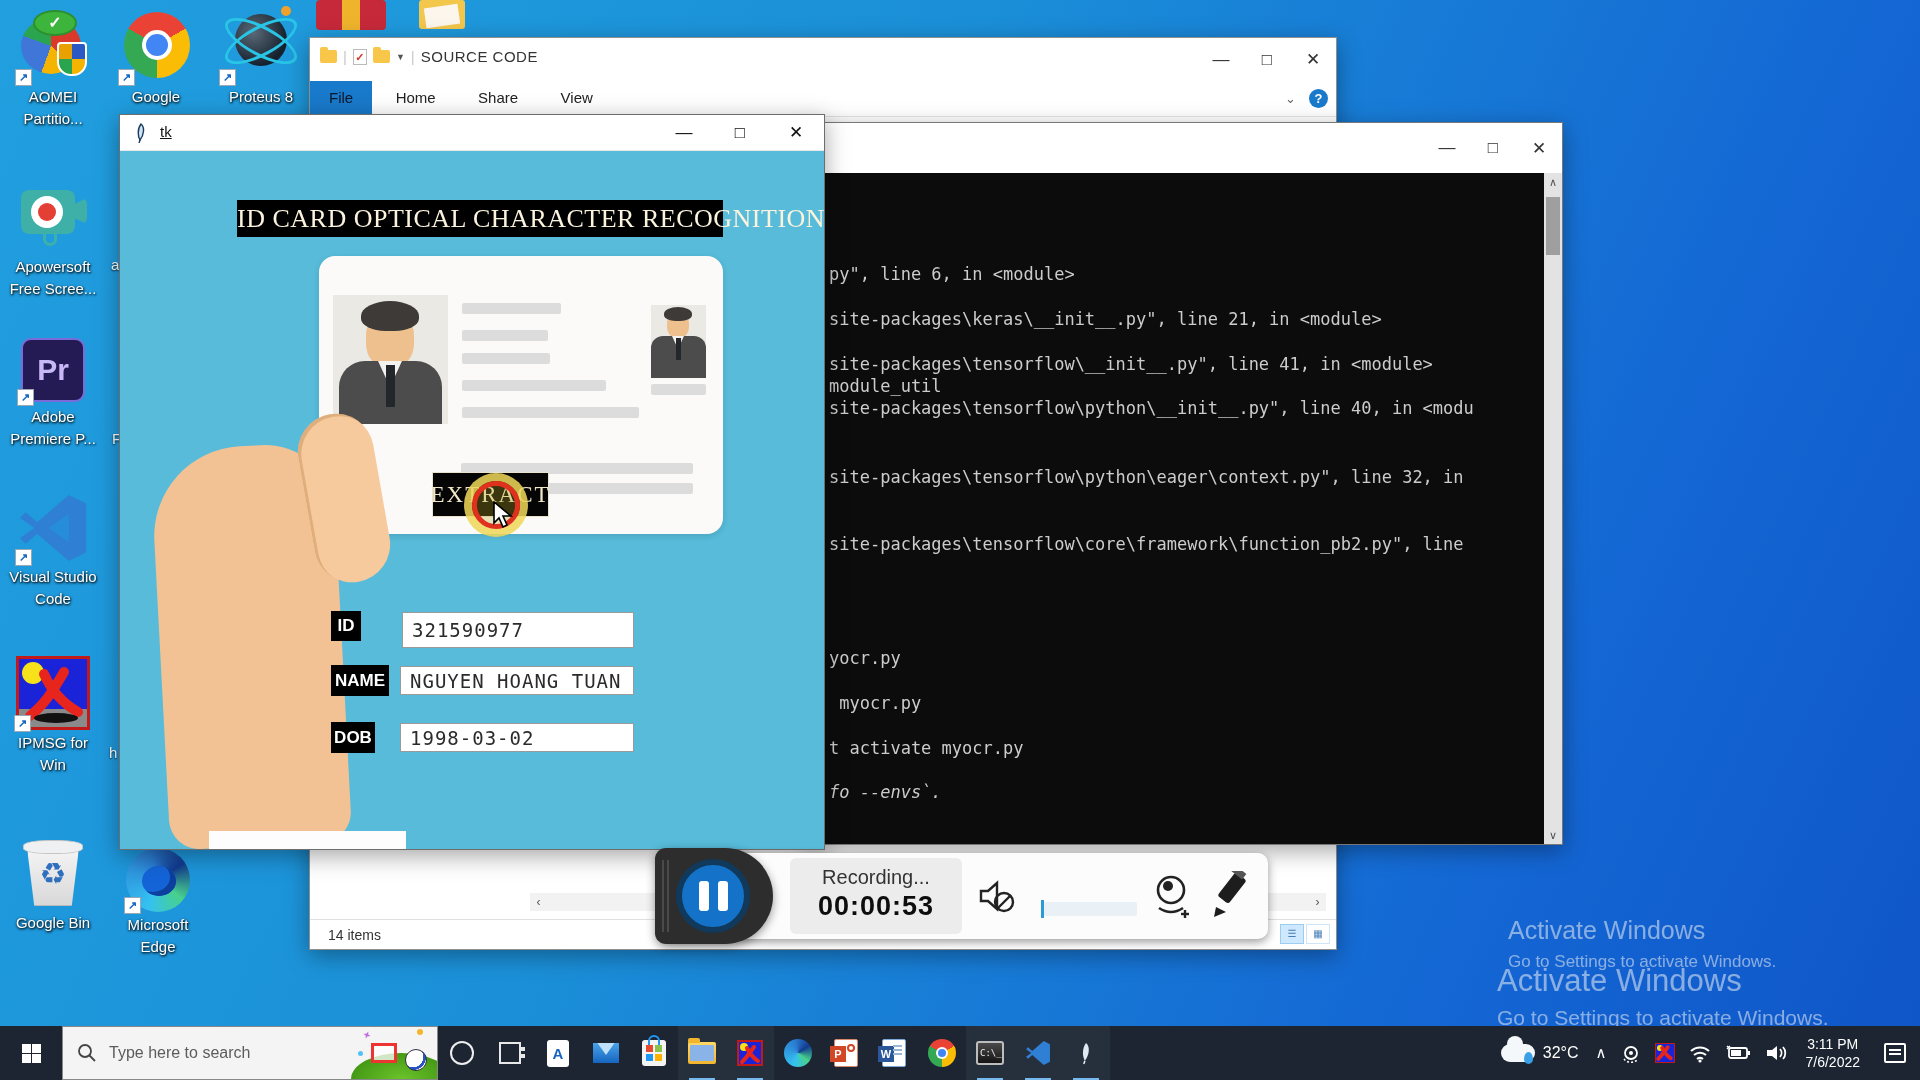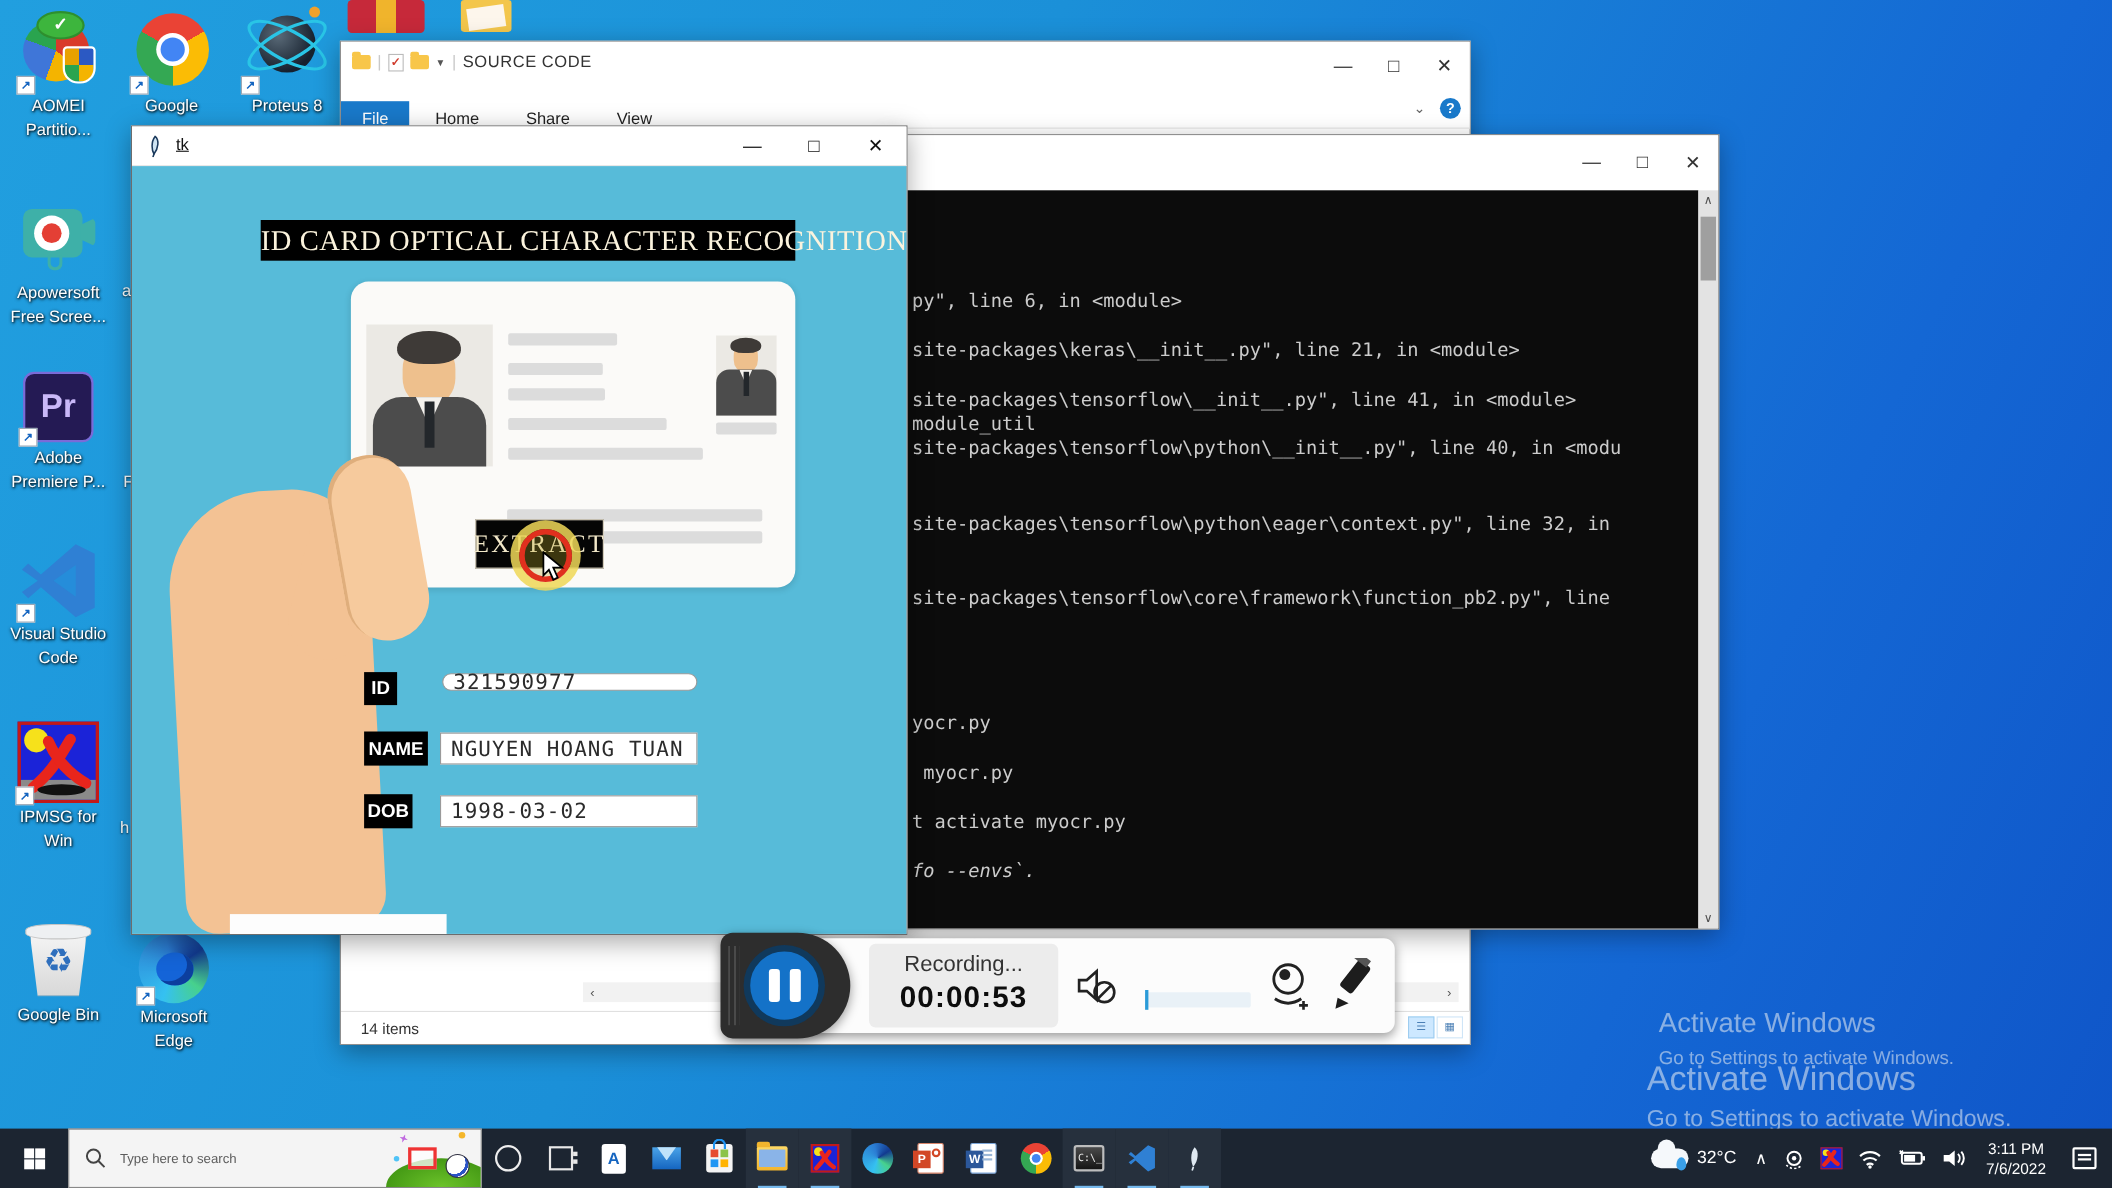--- a/index.html
+++ b/index.html
@@ -25,21 +25,21 @@
   #explorer { left:309px; top:37px; width:1028px; height:913px; z-index:2; }
   #explorer .tbar { height:43px; }
   .qat { position:absolute; left:10px; top:10px; display:flex; align-items:center; gap:6px; font-size:13px; color:#555;}
   .minifolder { width:17px; height:13px; background:#f8c649; border-radius:2px; position:relative; }
   .minifolder:before{content:""; position:absolute; top:-3px; left:0; width:8px; height:4px; background:#f8c649; border-radius:2px 2px 0 0;}
   .checkdoc { width:14px; height:16px; background:#fff; border:1px solid #bbb; color:#d03a2b; font-size:11px; line-height:15px; font-weight:bold; text-align:center;}
   .sep { color:#c9c9c9; font-size:15px; }
   .exp-title { font-size:15px; color:#333; letter-spacing:.5px; }
   .ribbon { position:relative; height:36px; border-bottom:1px solid #e4e4e4; background:#fff;}
   .rtab { display:inline-block; padding:8px 19px 9px; font-size:15px; color:#222; }
-  .rtab.file { background:#1979ca; color:#ffffff;margin-top:11px; }
+  .rtab.file { background:#1979ca; color:#0f172a; }
   .help-q { position:absolute; right:8px; top:8px; width:19px; height:19px; border-radius:50%; background:#1979ca; color:#fff; font-size:13px; font-weight:bold; text-align:center; line-height:19px;}
   .rib-chev { position:absolute; right:40px; top:10px; color:#666; font-size:13px;}
   .exp-hscroll { position:absolute; left:220px; right:10px; bottom:38px; height:18px; background:#f2f2f2; display:flex; align-items:center;}
   .harrow { width:17px; text-align:center; color:#555; font-size:12px;}
   .hthumb { position:absolute; left:245px; width:98px; height:14px; background:#cdcdcd;}
   .statusbar { position:absolute; left:0; right:0; bottom:0; height:30px; border-top:1px solid #e0e0e0; background:#fff; font-size:14px; color:#333; line-height:30px; padding-left:18px;}
   .viewbtns { position:absolute; right:6px; bottom:5px; display:flex; gap:2px;}
   .vbtn { width:24px; height:20px; border:1px solid #cfe5f7; display:flex; align-items:center; justify-content:center; font-size:10px; color:#4a7fb5;}
   .vbtn.active { background:#cde8ff; border-color:#9ecdf0;}
 
@@ -106,21 +106,21 @@
   .rec-icon { position:absolute; top:0; height:96px; display:flex; align-items:center; }
   .meter { position:absolute; left:386px; top:54px; width:96px; height:14px; background:#e9f1f7; border-radius:2px;}
   .meter:before { content:""; position:absolute; left:0; top:-2px; width:3px; height:18px; background:#2b9bd8;}
 
   
   #taskbar { position:absolute; left:0; bottom:0; width:1920px; height:54px; background:#1c2531; z-index:8; display:flex; align-items:center;}
   .tb-start { width:62px; height:54px; display:flex; align-items:center; justify-content:center;}
   .winlogo { width:19px; height:19px; display:grid; grid-template-columns:9px 9px; grid-template-rows:9px 9px; gap:1px;}
   .winlogo div { background:#fff; }
   .searchbox { position:relative; width:376px; height:54px; background:#f4f4f4; border:1px solid #888; display:flex; align-items:center; overflow:hidden;}
-  .searchtext { font-size:12px; color:#5c5c5c; margin-left:12px; white-space:nowrap;}
+  .searchtext { font-size:16px; color:#5c5c5c; margin-left:12px; white-space:nowrap;}
   .doodle { position:absolute; right:0; bottom:0; width:82px; height:54px;}
   .hill { position:absolute; right:-14px; bottom:-26px; width:100px; height:52px; background:radial-gradient(ellipse at center,#6cc32a 0%,#3f9412 80%); border-radius:50%;}
   .goal { position:absolute; right:40px; bottom:16px; width:26px; height:20px; border:3px solid #e33; background:rgba(255,255,255,.75);}
   .ball { position:absolute; right:10px; bottom:8px; width:22px; height:22px; border-radius:50%;
           background:radial-gradient(circle at 35% 35%, #fff 55%, #2a53c7 56%, #2a53c7 70%, #fff 71%); border:1px solid #334;}
   .tb-circle { width:24px; height:24px; border-radius:50%; border:2px solid #eee; }
   .taskview { width:22px; height:22px; border:2px solid #e8e8e8; position:relative; background:transparent;}
   .taskview:before{content:""; position:absolute; right:-6px; top:3px; width:4px; height:4px; background:#e8e8e8; box-shadow:0 7px 0 #e8e8e8;}
   .tb-app { position:relative; width:48px; height:54px; display:flex; align-items:center; justify-content:center;}
   .tb-app.active { background:#26303d; }
@@ -389,21 +389,21 @@
 
     <div class="extract-btn">EXTRACT</div>
     <div class="click-glow"></div>
     <div class="click-ring"></div>
     <svg class="cursor" width="24" height="28" viewBox="0 0 24 28">
       <polygon points="2,1 2,22 7,17 11,26 15,24 11,15 19,15" fill="#fff" stroke="#000" stroke-width="1.6"></polygon>
     </svg>
 
     <div class="fieldrow">
       <div class="flabel" style="left:211px;top:460px;width:30px;height:30px;">ID</div>
-      <div class="fvalue" style="left:282px;top:461px;width:232px;height:16px;border-radius:10px;">321590977</div>
+      <div class="fvalue" style="left:282px;top:461px;width:232px;height:36px;">321590977</div>
     </div>
     <div class="fieldrow">
       <div class="flabel" style="left:211px;top:514px;width:58px;height:31px;">NAME</div>
       <div class="fvalue" style="left:280px;top:515px;width:234px;height:29px;">NGUYEN HOANG TUAN</div>
     </div>
     <div class="fieldrow">
       <div class="flabel" style="left:211px;top:571px;width:44px;height:31px;">DOB</div>
       <div class="fvalue" style="left:280px;top:572px;width:234px;height:29px;">1998-03-02</div>
     </div>
   </div>

